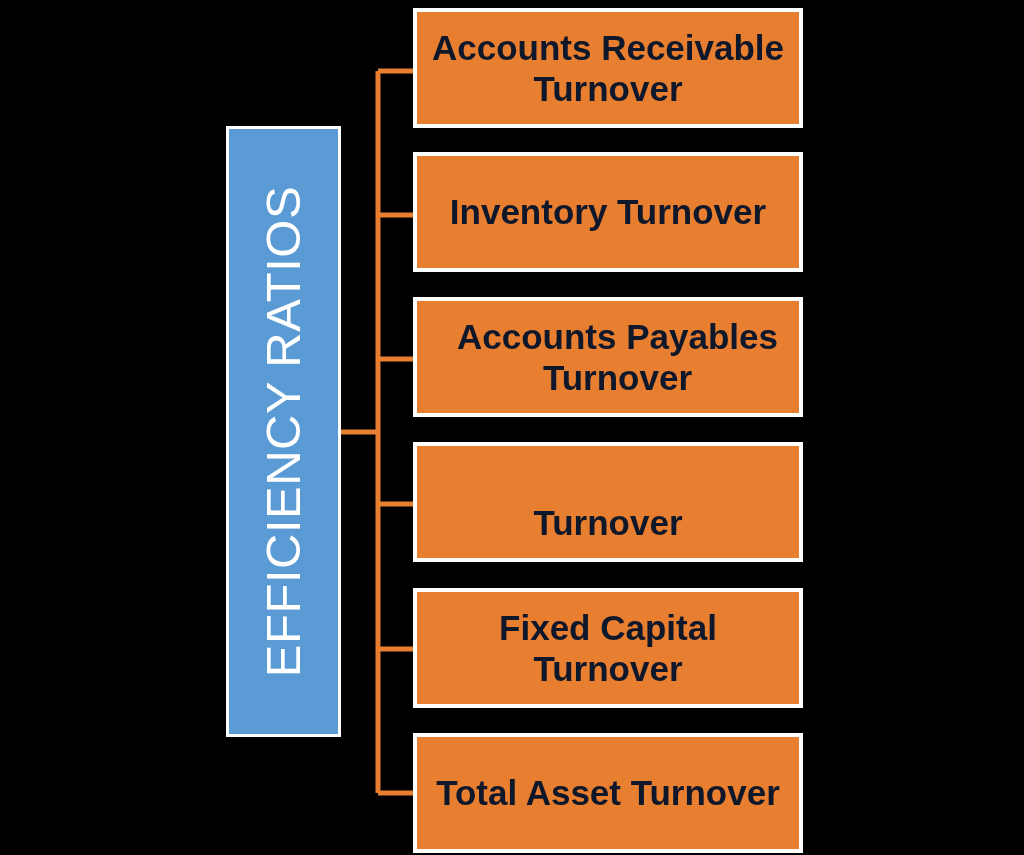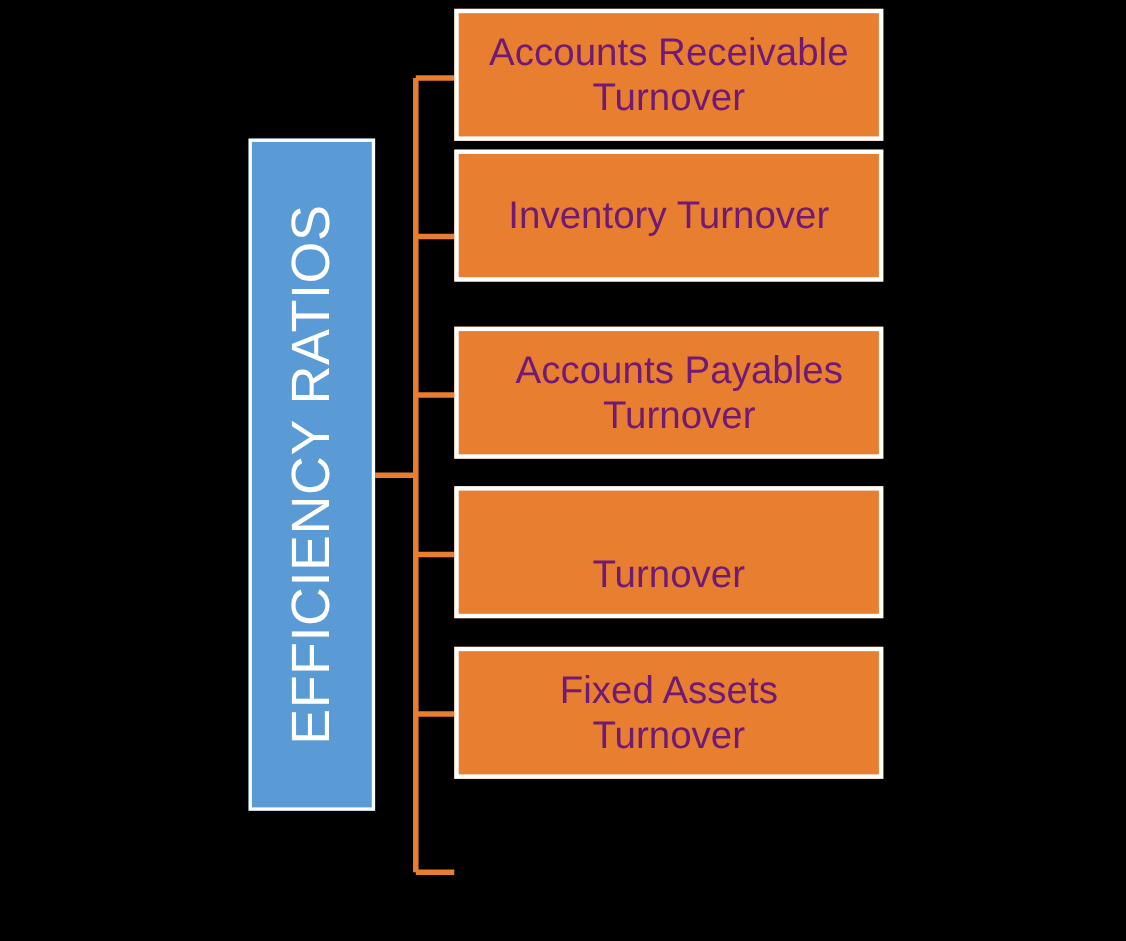--- a/index.html
+++ b/index.html
@@ -58,29 +58,29 @@
     width: 390px;
     background: #E87E30;
     border: 4px solid #FFFFFF;
     box-sizing: border-box;
     display: flex;
     align-items: center;
     justify-content: center;
     text-align: center;
   }
   .leaf-label {
-    color: #701a75;
+    color: #0f172a;
     font-size: 35px;
-    font-weight: normal;
+    font-weight: bold;
     line-height: 1.18;
     padding: 0 8px;
   }
 
   .leaf-0 { top: 8px;   height: 120px; }
-  .leaf-1 { top: 136px; height: 120px; }
+  .leaf-1 { top: 152px; height: 120px; }
   .leaf-2 { top: 297px; height: 120px; padding-left: 19px; }
   .leaf-3 { top: 442px; height: 120px; }
   .leaf-4 { top: 588px; height: 120px; }
   .leaf-5 { top: 733px; height: 120px; }
 </style>
 </head>
 <body>
 
 <div id="canvas">
 
@@ -128,20 +128,25 @@
 
   <div class="leaf-node leaf-3">
     <div class="leaf-label">
       <br>
       <span>Turnover</span>
     </div>
   </div>
 
   <div class="leaf-node leaf-4">
     <div class="leaf-label">
-      <span>Fixed Assets</span>
+      <span>Fixed Capital</span>
       <br>
       <span>Turnover</span>
     </div>
   </div>
 
+  <div class="leaf-node leaf-5">
+    <div class="leaf-label">
+      <span>Total Asset Turnover</span>
+    </div>
+  </div>
 
 </div>
 
 </body></html>

